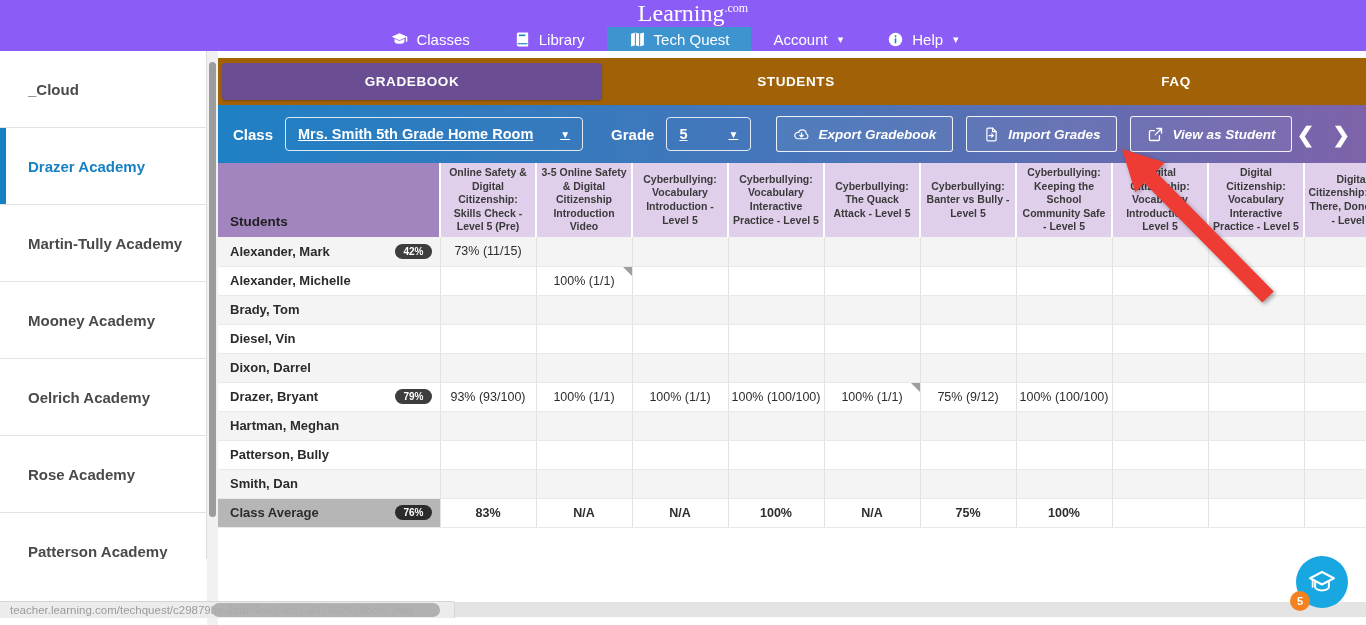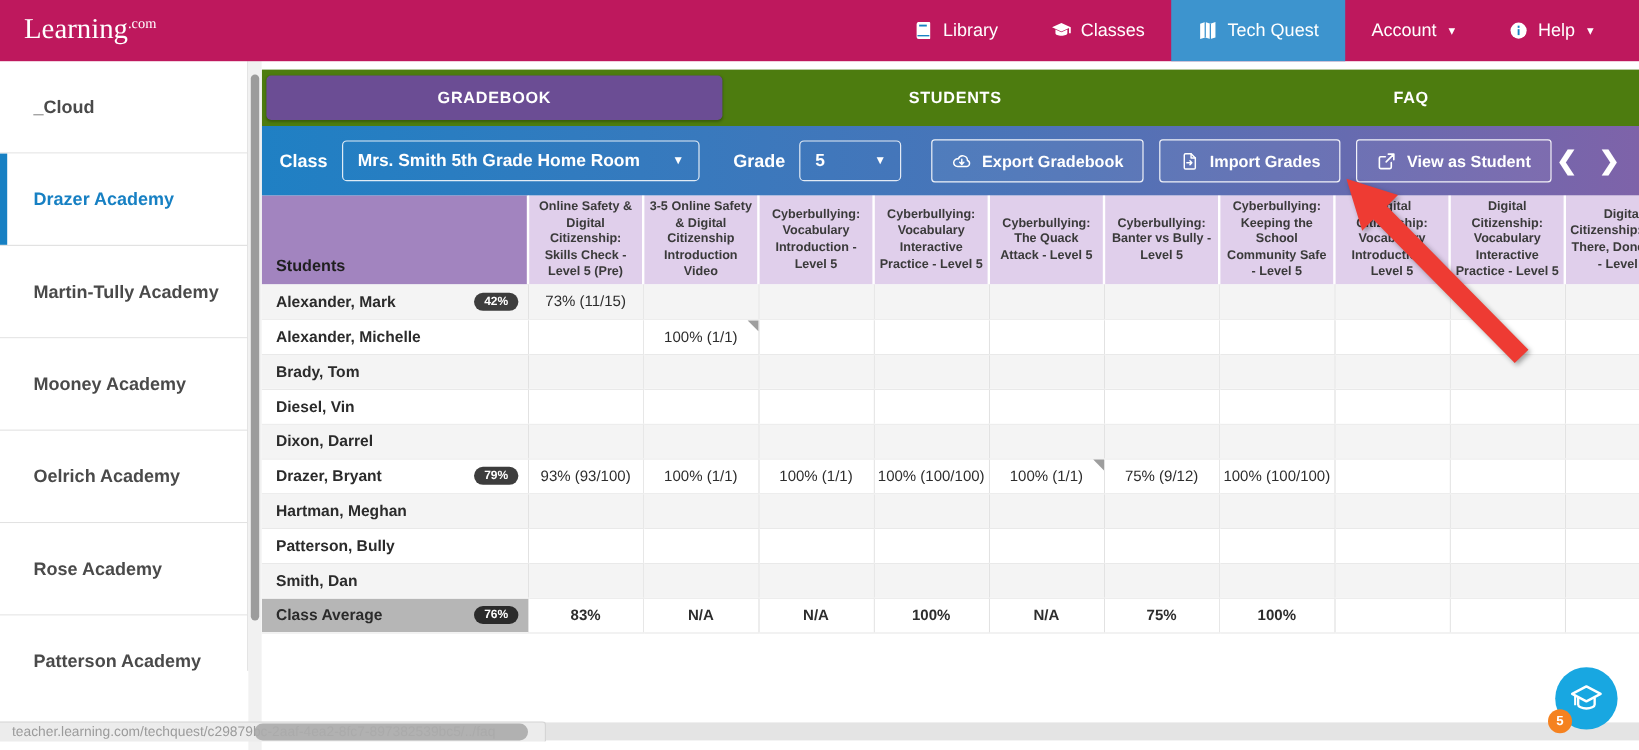--- a/index.html
+++ b/index.html
@@ -1,19 +1,19 @@
 <!DOCTYPE html>
 <html><head>
 <meta charset="utf-8">
 <style>
   * { margin:0; padding:0; box-sizing:border-box; }
   html,body { width:1366px; height:625px; overflow:hidden; font-family:"Liberation Sans", sans-serif; background:#fff; }
 
   
-  .navbar { position:absolute; top:0; left:0; width:1366px; height:51px; background:#be185d; display:flex; align-items:center; justify-content:space-between; z-index:30; }
+  .navbar { position:absolute; top:0; left:0; width:1366px; height:51px; background:#8b5cf6; display:flex; align-items:center; justify-content:space-between; z-index:30;flex-direction:column; }
   .logo { margin-left:20px; color:#fff; font-family:"Liberation Serif", serif; font-size:24px; cursor:pointer; }
   .logo .suffix { font-size:12px; vertical-align:super; }
   .nav-items { display:flex; align-items:stretch; height:51px; margin-right:16px; }
   .nav-item { display:flex; align-items:center; gap:8px; padding:0 22px; color:#fff; font-size:15px; cursor:pointer; }
   .nav-item.active { background:#3d94ce; }
   .nav-item svg { width:17px; height:17px; }
   .nav-caret { font-size:11px; margin-left:2px; }
 
   
   .sidebar { position:absolute; top:51px; left:0; width:207px; height:508px; background:#fff; border-right:1px solid #dcdcdc; overflow:hidden; }
@@ -21,27 +21,27 @@
   .side-item.active { color:#1780c3; }
   .side-item.active::before { content:""; position:absolute; left:0; top:0; bottom:0; width:6px; background:#1780c3; }
 
   
   .side-scroll { position:absolute; top:51px; left:207px; width:11px; height:574px; background:#f1f1f1; z-index:5; }
   .side-thumb { position:absolute; top:11px; left:2px; width:7px; height:455px; background:#9c9c9c; border-radius:4px; }
 
   
   .main { position:absolute; top:51px; left:218px; width:1148px; height:574px; background:#fff; overflow:hidden; }
 
-  .tabbar { margin-top:7px; height:47px; background:#4d7c0f; display:flex; }
+  .tabbar { margin-top:7px; height:47px; background:#a16207; display:flex; }
   .tab { flex:1; display:flex; align-items:center; justify-content:center; color:#fff; font-size:13.5px; font-weight:bold; letter-spacing:.6px; cursor:pointer; }
   .tab.active { margin:5px 4px; background:#6b4d94; border-radius:4px; box-shadow:0 1px 2px rgba(0,0,0,.25); }
 
   .toolbar { height:58px; background:linear-gradient(90deg,#1f80c4 0%, #4b74b8 55%, #7e63a9 100%); display:flex; align-items:center; color:#fff; }
   .tb-label { font-size:15px; font-weight:bold; margin-left:15px; }
-  .tb-select { display:flex; align-items:center; justify-content:space-between; border:1px solid rgba(255,255,255,.85); border-radius:4px; height:34px; margin-left:12px; padding:0 12px; font-size:14.5px; font-weight:bold; cursor:pointer; }
+  .tb-select { display:flex; align-items:center; justify-content:space-between; border:1px solid rgba(255,255,255,.85); border-radius:4px; height:34px; margin-left:12px; padding:0 12px; font-size:14.5px; font-weight:bold; cursor:pointer;text-decoration:underline; }
   .tb-select .caret { font-size:10px; margin-left:14px; }
   .sel-class { width:298px; }
   .sel-grade { width:85px; }
   .tb-btn { display:flex; align-items:center; gap:8px; border:1px solid rgba(255,255,255,.9); background:rgba(255,255,255,.05); border-radius:3px; height:36px; padding:0 16px; color:#fff; font-size:13.5px; font-weight:bold; margin-left:13px; cursor:pointer; white-space:nowrap; }
   .tb-btn svg { width:17px; height:17px; }
   .pager { margin-left:auto; margin-right:16px; display:flex; gap:18px; }
   .pg-arrow { color:#fff; font-size:21px; font-weight:bold; cursor:pointer; line-height:1; }
 
   
   table.grid { border-collapse:collapse; table-layout:fixed; width:1182px; }
@@ -74,36 +74,36 @@
   .fab-badge { position:absolute; left:-6px; bottom:-3px; width:20px; height:20px; border-radius:50%; background:#f58220; color:#fff; font-size:11px; font-weight:bold; display:flex; align-items:center; justify-content:center; }
 </style>
 </head>
 <body>
 
 <div class="navbar">
   <div class="logo"><span>Learning</span><span class="suffix">.com</span></div>
   <div class="nav-items" id="nav-items">
       <div class="nav-item">
         <span style="width:17px;height:17px;display:inline-flex;">
+          <svg viewBox="0 0 24 24" fill="#fff">
+            <path d="M12 3 1 8l11 5 9-4.1V15h2V8z"></path>
+            <path d="M5 10.8V15c0 1.7 3.1 3 7 3s7-1.3 7-3v-4.2l-7 3.2z"></path>
+          </svg>
+        </span>
+        <span>Classes</span>
+      </div>
+      <div class="nav-item">
+        <span style="width:17px;height:17px;display:inline-flex;">
           <svg viewBox="0 0 24 24">
             <path fill="#fff" d="M6 2h13a1 1 0 0 1 1 1v18a1 1 0 0 1-1 1H6.5A2.5 2.5 0 0 1 4 19.5v-15A2.5 2.5 0 0 1 6 2z"></path>
             <rect x="7" y="5" width="9" height="2.2" fill="#1780c3"></rect>
             <rect x="5" y="17.2" width="14" height="1.6" fill="#1780c3"></rect>
           </svg>
         </span>
         <span>Library</span>
-      </div>
-      <div class="nav-item">
-        <span style="width:17px;height:17px;display:inline-flex;">
-          <svg viewBox="0 0 24 24" fill="#fff">
-            <path d="M12 3 1 8l11 5 9-4.1V15h2V8z"></path>
-            <path d="M5 10.8V15c0 1.7 3.1 3 7 3s7-1.3 7-3v-4.2l-7 3.2z"></path>
-          </svg>
-        </span>
-        <span>Classes</span>
       </div>
       <div class="nav-item active">
         <span style="width:17px;height:17px;display:inline-flex;">
           <svg viewBox="0 0 24 24">
             <path fill="#fff" d="M9 2l6 2 6-2v18l-6 2-6-2-6 2V4z"></path>
             <path stroke="#3d94ce" stroke-width="1.5" fill="none" d="M9 2v18M15 4v18"></path>
           </svg>
         </span>
         <span>Tech Quest</span>
       </div>
@@ -172,21 +172,21 @@
     <span class="tb-label">Class</span>
     <div class="tb-select sel-class">
       <span>Mrs. Smith 5th Grade Home Room</span>
       <span class="caret">▼</span>
     </div>
     <span class="tb-label" style="margin-left:28px;">Grade</span>
     <div class="tb-select sel-grade">
       <span>5</span>
       <span class="caret">▼</span>
     </div>
-    <span id="toolbar-buttons" style="display:flex;margin-left:12px;">
+    <span id="toolbar-buttons" style="display:flex;margin-left:12px;font-style:italic;">
         <div class="tb-btn">
           <span style="width:17px;height:17px;display:inline-flex;">
             <svg viewBox="0 0 24 24" fill="none" stroke="#fff" stroke-width="1.7" stroke-linecap="round" stroke-linejoin="round">
               <path d="M7 18a4.5 4.5 0 1 1 .9-8.9A5.5 5.5 0 0 1 18.6 11 3.6 3.6 0 0 1 18 18H7z"></path>
               <path d="M12 9.5v6m0 0-2.4-2.4M12 15.5l2.4-2.4"></path>
             </svg>
           </span>
           <span>Export Gradebook</span>
         </div>
         <div class="tb-btn">

